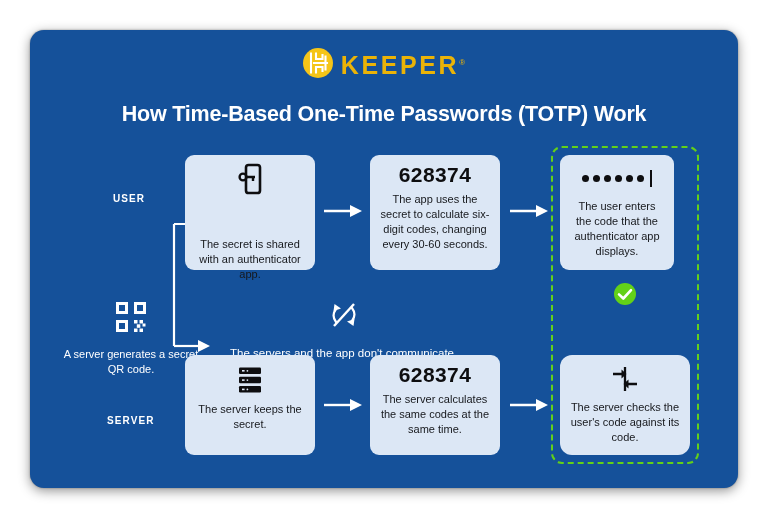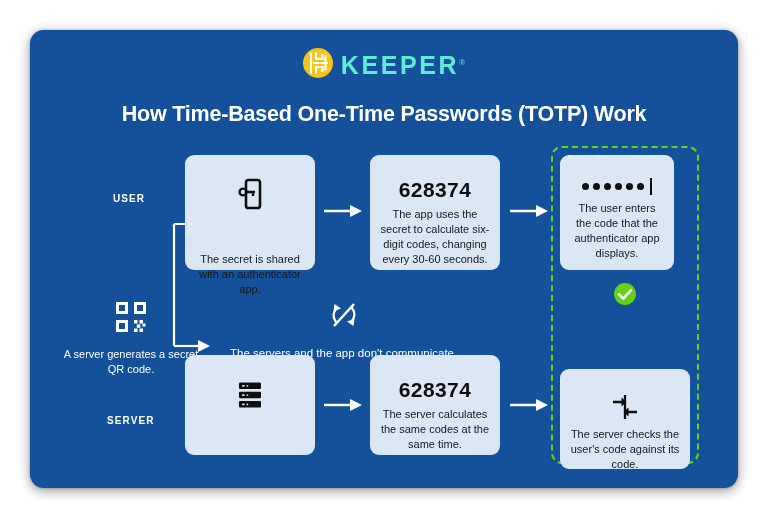--- a/index.html
+++ b/index.html
@@ -39,21 +39,21 @@
     position: absolute;
     left: 0; top: 18px;
     width: 708px;
     display: flex;
     align-items: center;
     justify-content: center;
     gap: 8px;
   }
   .brand-mark { display:block; }
   .brand-word {
-    color: #5eead4;
+    color: #eab308;
     font-size: 25px;
     font-weight: bold;
     letter-spacing: 2.6px;
     line-height: 1;
     position: relative;
   }
   .brand-tm {
     font-size: 8px;
     vertical-align: super;
     letter-spacing: 0;
@@ -70,21 +70,21 @@
     font-weight: bold;
     letter-spacing: -0.2px;
   }
 
   
   .card {
     position: absolute;
     background: #DCE7F5;
     border-radius: 9px;
     box-sizing: border-box;
-    padding: 23px 10px 10px 10px;
+    padding: 8px 10px 10px 10px;
     display: flex;
     flex-direction: column;
     align-items: center;
     justify-content: flex-start;
   }
   .card-icon {
     height: 34px;
     display: flex;
     align-items: center;
     justify-content: center;
@@ -104,21 +104,21 @@
     line-height: 15px;
     text-align: center;
   }
 
   
   #card-user-1  { left: 155px; top: 125px; width: 130px; height: 115px; gap: 37px; }
   #card-user-2  { left: 340px; top: 125px; width: 130px; height: 115px; }
   #card-user-3  { left: 530px; top: 125px; width: 114px; height: 115px; }
   #card-srv-1   { left: 155px; top: 325px; width: 130px; height: 100px; }
   #card-srv-2   { left: 340px; top: 325px; width: 130px; height: 100px; }
-  #card-srv-3   { left: 530px; top: 339px; width: 130px; height: 100px; }
+  #card-srv-3   { left: 530px; top: 325px; width: 130px; height: 100px; border-radius: 12px; }
 
   
   .dots-row {
     display: flex;
     align-items: center;
     gap: 4px;
     height: 30px;
     margin-bottom: 6px;
   }
   .dot {
@@ -332,20 +332,21 @@
           <g fill="#DCE7F5">
             <rect x="5" y="4" width="2.6" height="1.6"></rect>
             <circle cx="10.4" cy="4.8" r="0.9"></circle>
             <rect x="5" y="13.3" width="2.6" height="1.6"></rect>
             <circle cx="10.4" cy="14.1" r="0.9"></circle>
             <rect x="5" y="22.6" width="2.6" height="1.6"></rect>
             <circle cx="10.4" cy="23.4" r="0.9"></circle>
           </g>
         </svg>
       </div>
+      <div class="card-text">The server keeps the secret.</div>
     </div>
 
     <div class="card" id="card-srv-2">
       <div class="card-code">628374</div>
       <div class="card-text">The server calculates the same codes at the same time.</div>
     </div>
 
     <div class="card" id="card-srv-3">
       <div class="card-icon">
         <svg width="30" height="30" viewBox="0 0 30 30">

